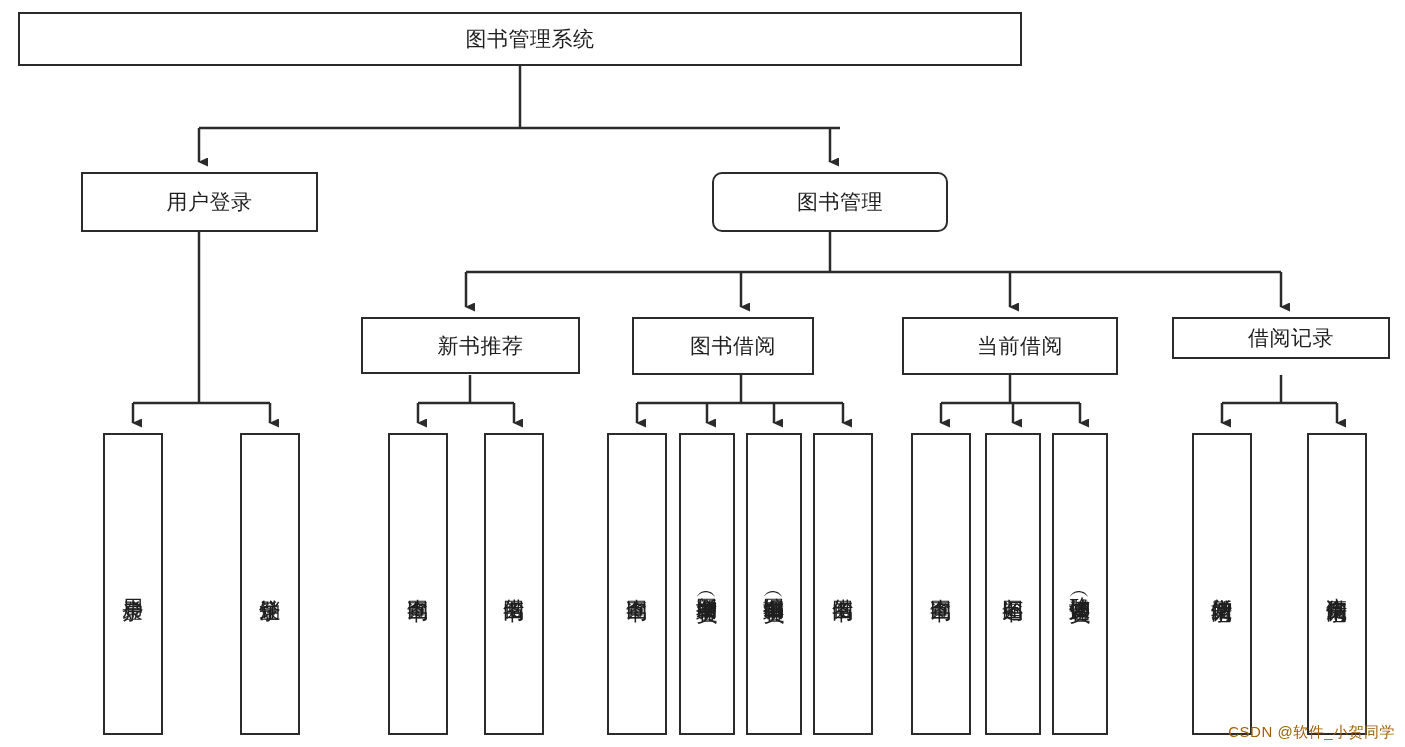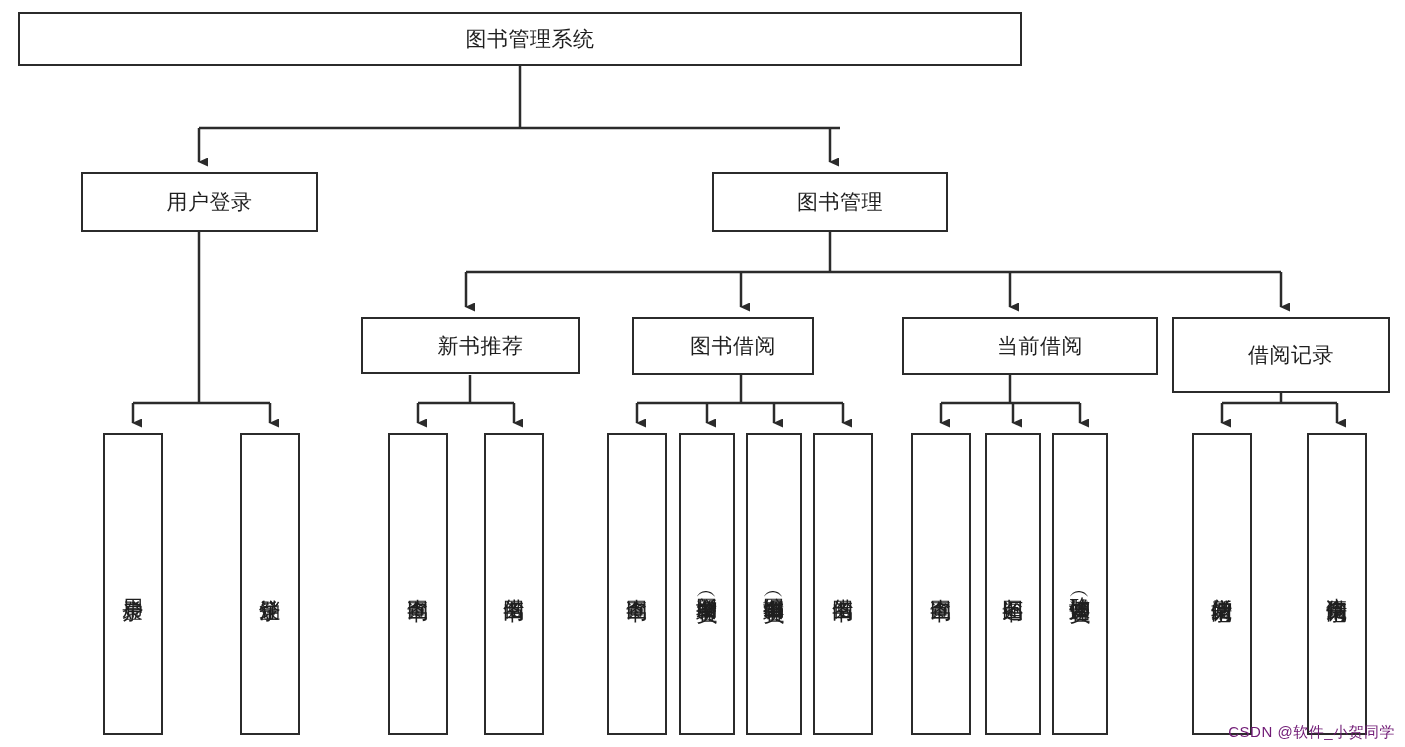--- a/index.html
+++ b/index.html
@@ -54,21 +54,21 @@
     writing-mode: vertical-rl;
     text-orientation: upright;
     white-space: normal;
     max-height: 100%;
   }
   #watermark {
     position: absolute;
     right: 10px;
     bottom: 5px;
     font-size: 15px;
-    color: #701a75;
+    color: #a16207;
     letter-spacing: 0.5px;
     white-space: nowrap;
     pointer-events: none;
   }
 </style>
 </head>
 <body>
 
 <div id="canvas">
 
@@ -122,33 +122,33 @@
     </g>
   </svg>
 
   <div id="nodes">
       <div class="node node-h" style="left: 18px; top: 12px; width: 1004px; height: 54px;">
         <span>图书管理系统</span>
       </div>
       <div class="node node-h" style="left: 81px; top: 172px; width: 237px; height: 60px;">
         <span>用户登录</span>
       </div>
-      <div class="node node-h" style="left: 712px; top: 172px; width: 236px; height: 60px;">
+      <div class="node node-h" style="left: 712px; top: 172px; width: 236px; height: 60px; border-radius: 10px;">
         <span>图书管理</span>
       </div>
       <div class="node node-h" style="left: 361px; top: 317px; width: 219px; height: 57px;">
         <span>新书推荐</span>
       </div>
       <div class="node node-h" style="left: 632px; top: 317px; width: 182px; height: 58px;">
         <span>图书借阅</span>
       </div>
-      <div class="node node-h" style="left: 902px; top: 317px; width: 256px; height: 58px;">
+      <div class="node node-h" style="left: 902px; top: 317px; width: 216px; height: 58px;">
         <span>当前借阅</span>
       </div>
-      <div class="node node-h" style="left: 1172px; top: 317px; width: 218px; height: 76px;">
+      <div class="node node-h" style="left: 1172px; top: 317px; width: 218px; height: 42px;">
         <span>借阅记录</span>
       </div>
       <div class="node node-v" style="left: 103px; top: 433px; width: 60px; height: 302px;">
         <span class="vtext">用户登录</span>
       </div>
       <div class="node node-v" style="left: 240px; top: 433px; width: 60px; height: 302px;">
         <span class="vtext">注销登录</span>
       </div>
       <div class="node node-v" style="left: 388px; top: 433px; width: 60px; height: 302px;">
         <span class="vtext">查询图书</span>

